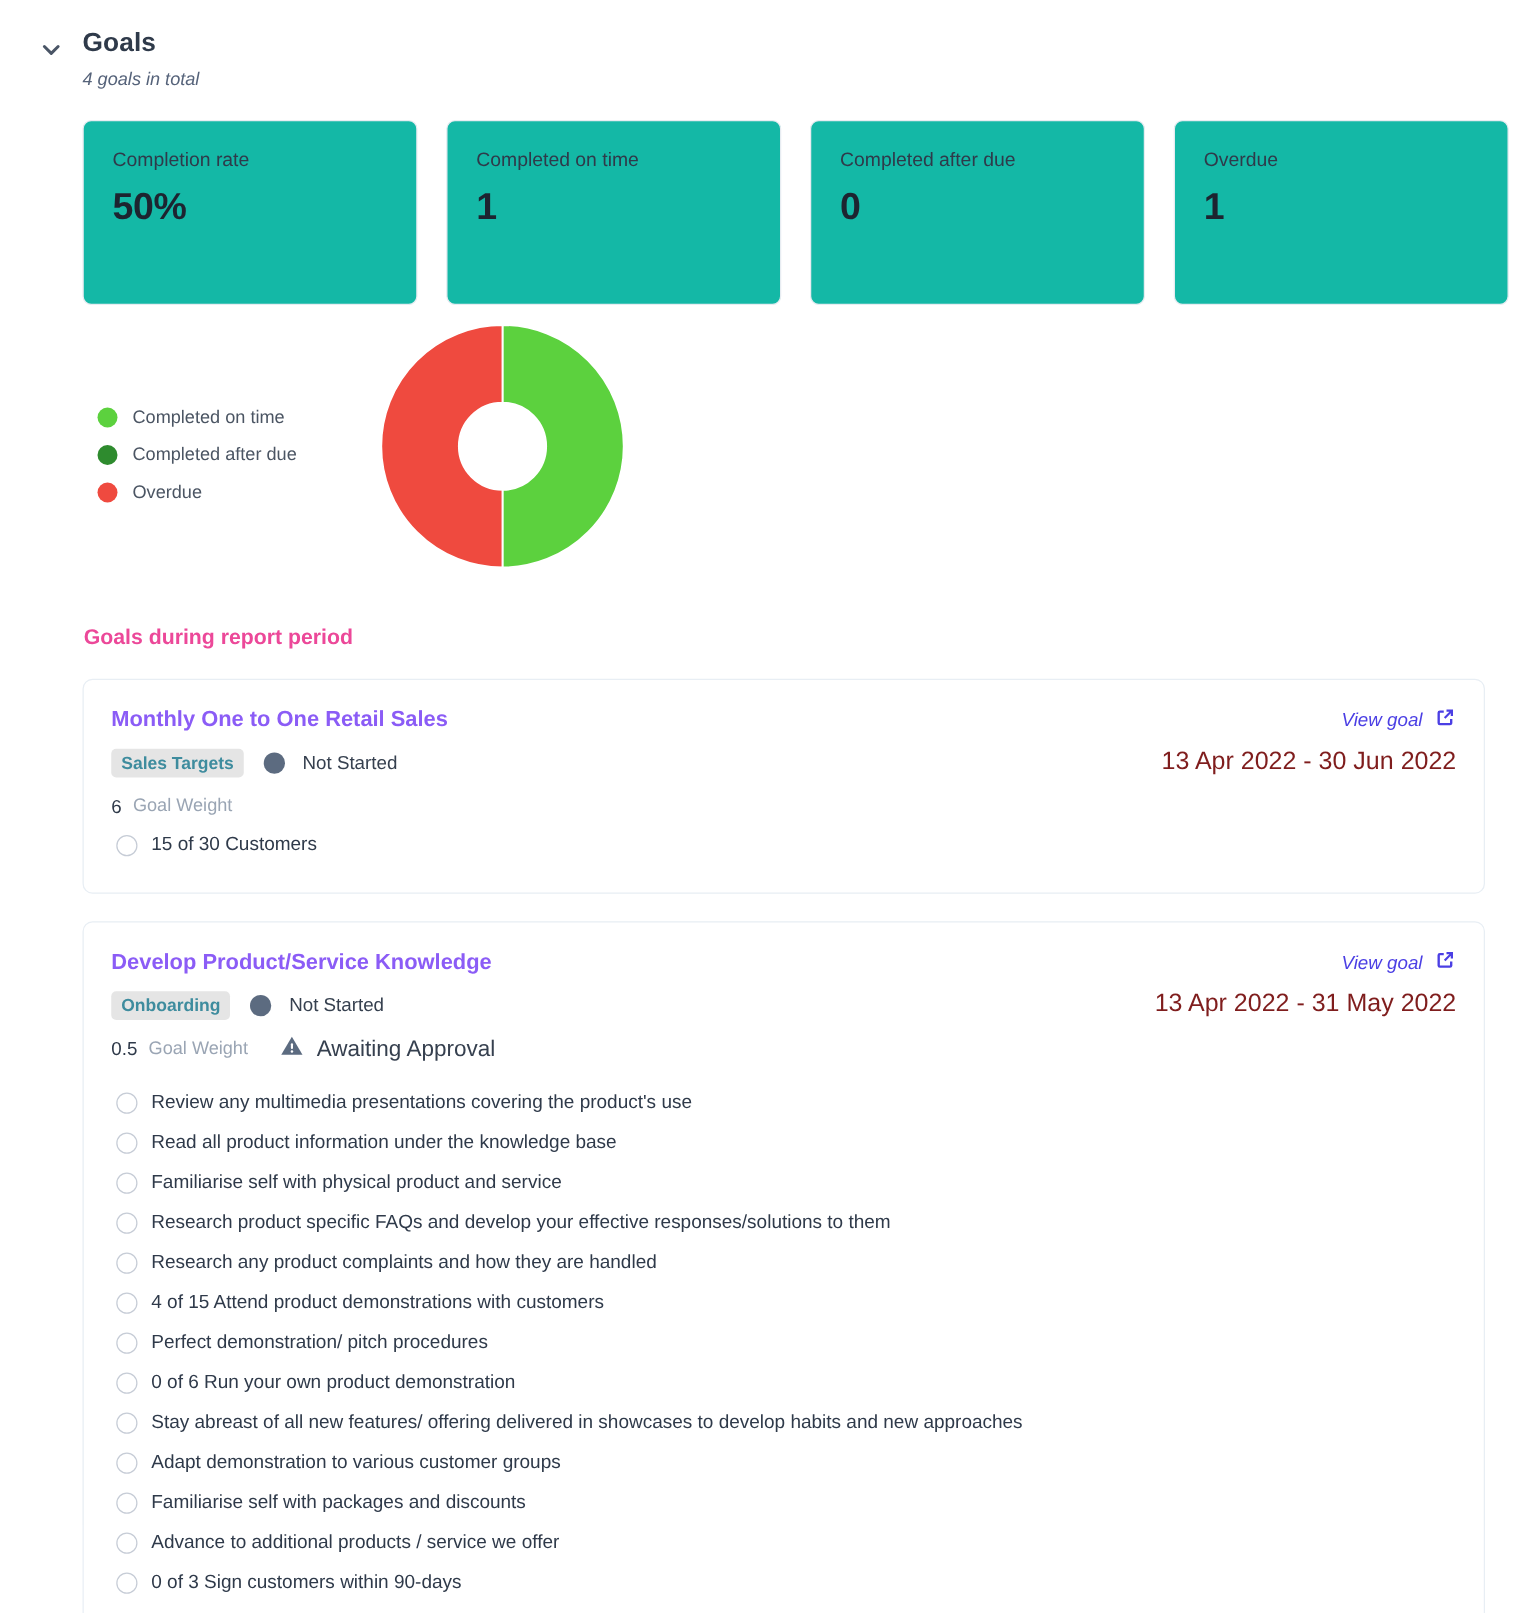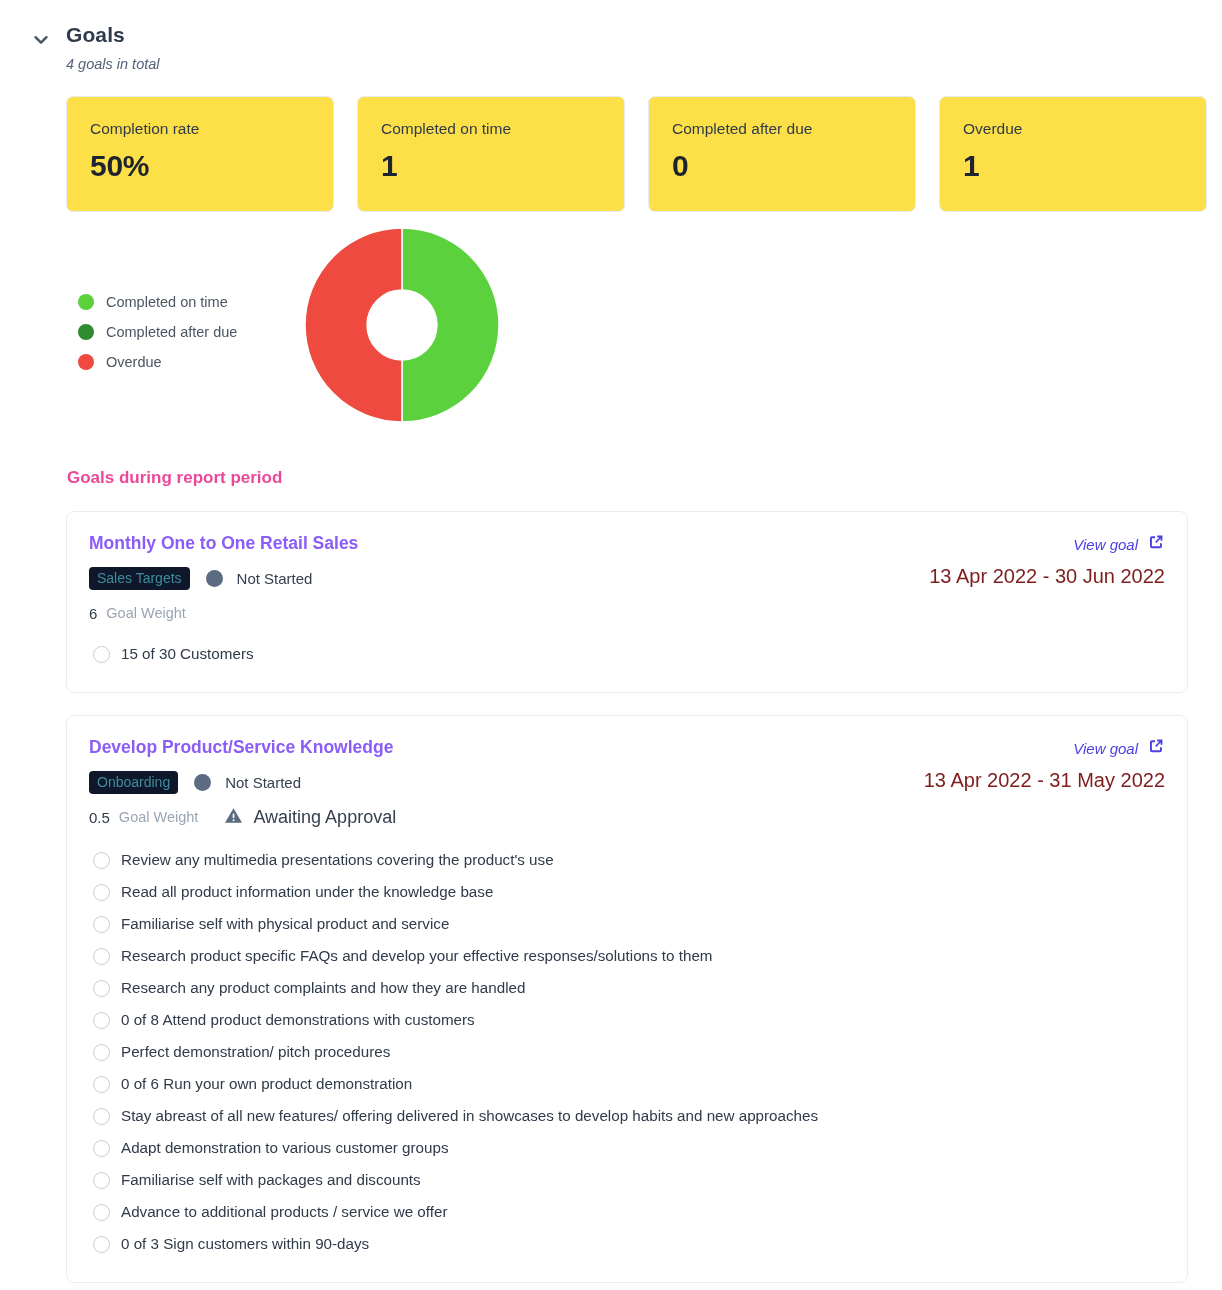--- a/index.html
+++ b/index.html
@@ -45,22 +45,22 @@
   }
 
   
   .stats-row {
     display: flex;
     gap: 23px;
     padding: 23px 0 0 54px;
   }
   .stat-card {
     width: 268px;
-    height: 116px;
-    background: #fde047;
+    height: 148px;
+    background: #14b8a6;
     border: 1px solid #e7ecf1;
     border-radius: 7px;
     padding: 22px 0 0 23px;
   }
   .stat-label {
     font-size: 15.5px;
     color: #2f3a4a;
     line-height: 19px;
   }
   .stat-value {
@@ -145,27 +145,28 @@
     line-height: 23px;
   }
 
   .meta-row {
     display: flex;
     align-items: center;
     margin-top: 12px;
     height: 22px;
   }
   .tag {
-    background: #0f172a;
+    background: #e5e5e5;
     color: #3e8c9e;
     font-size: 14px;
     line-height: 18px;
     padding: 2px 8px 3px 8px;
     border-radius: 4px;
     white-space: nowrap;
+    font-weight: bold;
   }
   .status-dot {
     width: 17px; height: 17px;
     border-radius: 50%;
     background: #5c6b80;
     margin-left: 16px;
     flex: 0 0 auto;
   }
   .status-text {
     margin-left: 14px;
@@ -240,21 +241,21 @@
     margin-left: 4px;
     cursor: pointer;
   }
   .task-text {
     margin-left: 11px;
     font-size: 15.2px;
     color: #2f3a4a;
     line-height: 20px;
     white-space: nowrap;
   }
-  .card1 .task-list { margin-top: 14px; }
+  .card1 .task-list { margin-top: 4px; }
 </style>
 </head>
 <body>
 
 <div class="page">
 
   <div class="section-head">
     <div class="chevron-btn">
       <span>
         <svg width="20" height="20" viewBox="0 0 20 20" aria-hidden="true">
@@ -402,21 +403,21 @@
         <div class="task-item">
           <span class="task-circle"></span>
           <span class="task-text">Research product specific FAQs and develop your effective responses/solutions to them</span>
         </div>
         <div class="task-item">
           <span class="task-circle"></span>
           <span class="task-text">Research any product complaints and how they are handled</span>
         </div>
         <div class="task-item">
           <span class="task-circle"></span>
-          <span class="task-text">0 of 8 Attend product demonstrations with customers</span>
+          <span class="task-text">4 of 15 Attend product demonstrations with customers</span>
         </div>
         <div class="task-item">
           <span class="task-circle"></span>
           <span class="task-text">Perfect demonstration/ pitch procedures</span>
         </div>
         <div class="task-item">
           <span class="task-circle"></span>
           <span class="task-text">0 of 6 Run your own product demonstration</span>
         </div>
         <div class="task-item">

